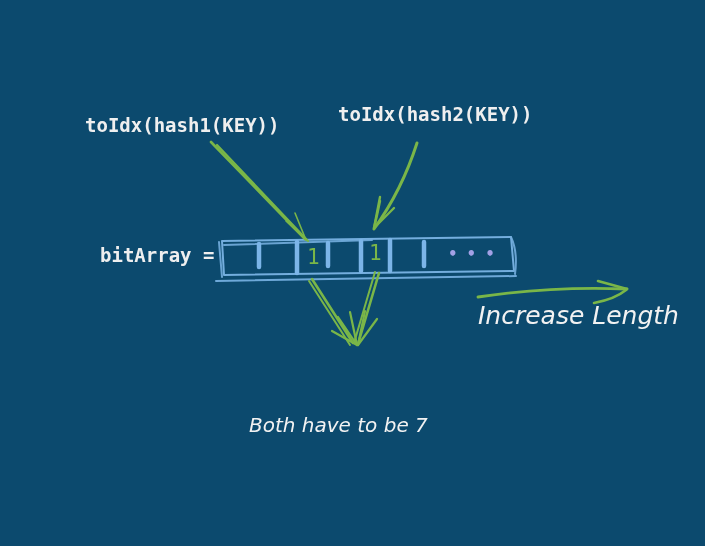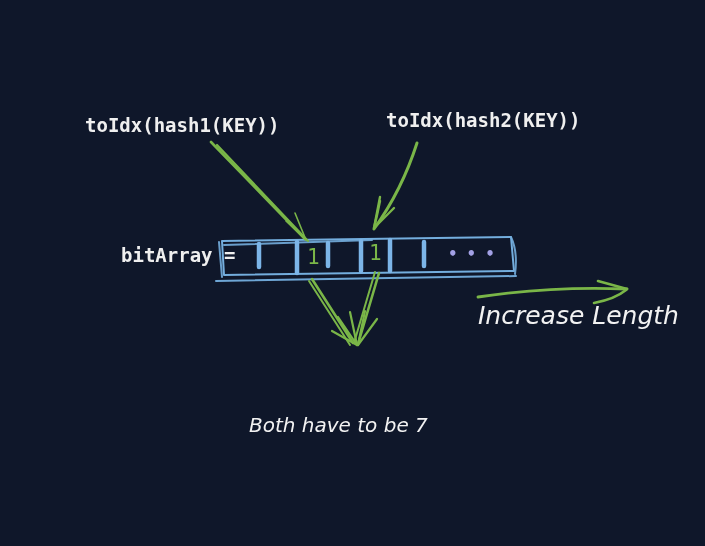--- a/index.html
+++ b/index.html
@@ -1,40 +1,40 @@
 <!DOCTYPE html>
 <html><head>
 <meta charset="utf-8">
 <style>
   html,body{margin:0;padding:0;background:#0b0b0b;}
   .canvas{
     position:relative;
     width:705px;height:546px;
-    background:#0f172a;
+    background:#0c4a6e;
     overflow:hidden;
     font-family:"DejaVu Sans","Liberation Sans",sans-serif;
   }
   .sketch-layer{position:absolute;left:0;top:0;width:705px;height:546px;}
   .abs{position:absolute;white-space:pre;}
   .mono{
     font-family:"DejaVu Sans Mono","Liberation Mono",monospace;
     font-weight:700;color:#efefef;line-height:1.2;
   }
   .code-label{font-size:19px;}
   .hand{
     font-family:"DejaVu Sans","Liberation Sans",sans-serif;
     font-style:italic;color:#f2f2f2;
   }
   .bit-one{
     font-family:"DejaVu Sans Mono","Liberation Mono",monospace;
     font-weight:400;font-size:21px;color:#7ab648;line-height:1;
   }
   .hash1-label{left:85px;top:114px;}
-  .hash2-label{left:338px;top:109px;margin-left:48px;}
-  .bitarray-label{left:100px;top:244px;margin-left:21px;}
+  .hash2-label{left:338px;top:103px;}
+  .bitarray-label{left:100px;top:244px;}
   .bit-one-a{left:307px;top:247px;}
   .bit-one-b{left:369px;top:243px;}
   .ellipsis{
     left:448px;top:247px;font-size:15px;letter-spacing:9px;
     color:#a3a1e6;font-weight:700;line-height:1;
     font-family:"DejaVu Sans","Liberation Sans",sans-serif;font-style:normal;
   }
   .increase-label{left:478px;top:301px;font-size:25px;}
   .note-block{left:249px;top:360px;font-size:20px;line-height:26px;}
 </style>

